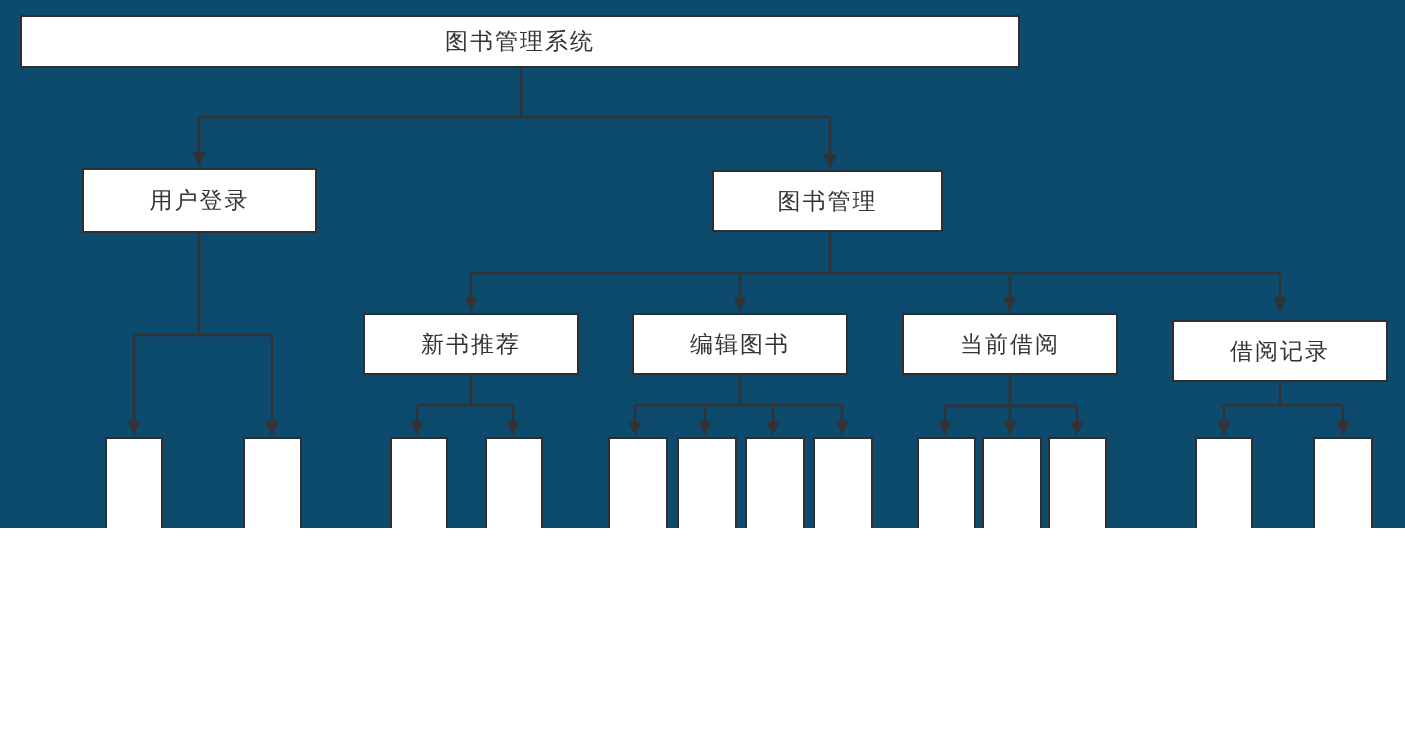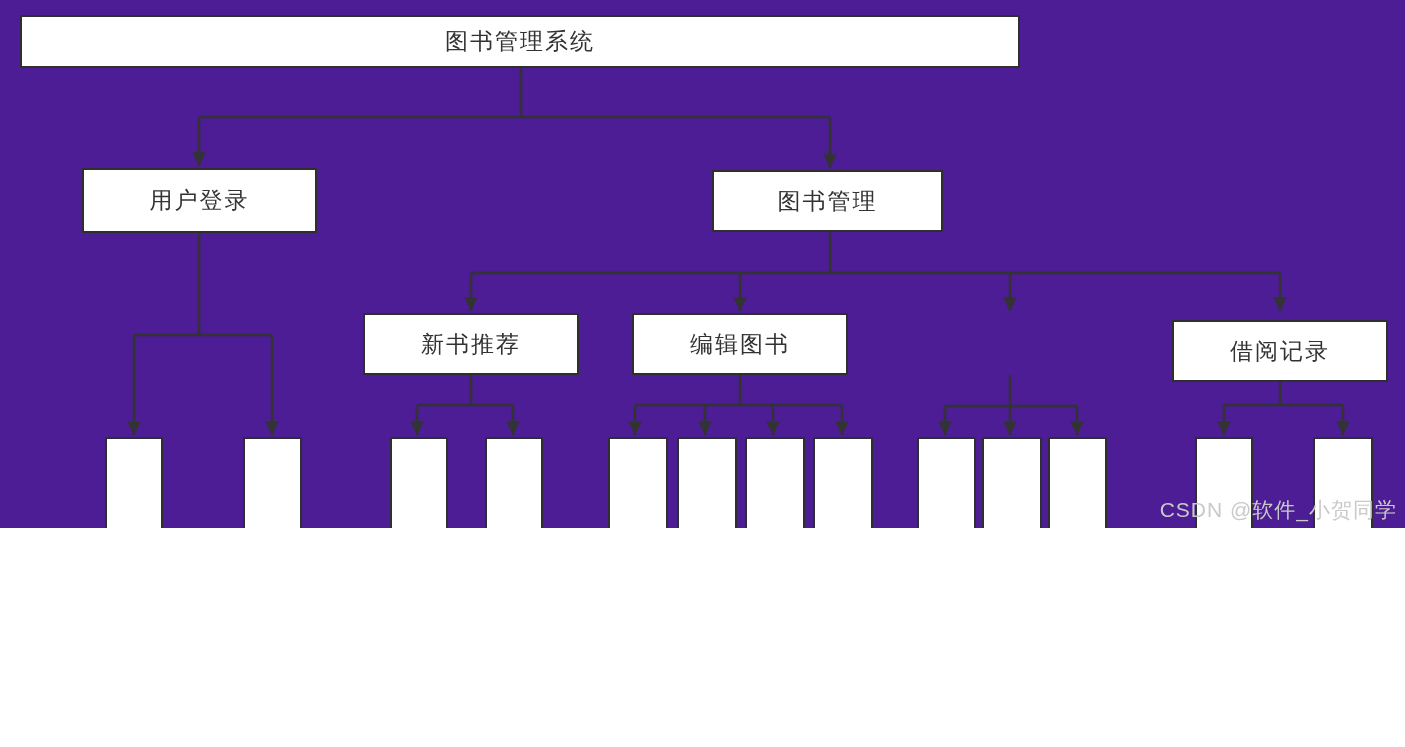--- a/index.html
+++ b/index.html
@@ -1,17 +1,17 @@
 <!DOCTYPE html>
 <html><head>
 <meta charset="utf-8">
 <style>
   html,body{margin:0;padding:0;background:#ffffff;}
   #stage{
-    position:relative;width:1405px;height:528px;background:#4c1d95;overflow:hidden;
+    position:relative;width:1405px;height:528px;background:#0c4a6e;overflow:hidden;
     font-family:"Liberation Sans", sans-serif;
   }
   #wires{position:absolute;left:0;top:0;width:1405px;height:747px;}
   .box{
     position:absolute;box-sizing:border-box;border:2.5px solid #2f2f2f;background:#ffffff;
     display:flex;align-items:center;justify-content:center;
   }
   .box .lbl{font-size:23px;color:#333333;letter-spacing:2px;white-space:nowrap;}
   .root .lbl{font-size:23px;}
   .v .lbl{
@@ -88,20 +88,23 @@
   <div class="box" style="left:712px;top:170px;width:231px;height:62px">
     <span class="lbl">图书管理</span>
   </div>
 
   <div class="box" style="left:363px;top:313px;width:216px;height:62px">
     <span class="lbl">新书推荐</span>
   </div>
   <div class="box" style="left:632px;top:313px;width:216px;height:62px">
     <span class="lbl">编辑图书</span>
   </div>
+  <div class="box" style="left:902px;top:313px;width:216px;height:62px">
+    <span class="lbl">当前借阅</span>
+  </div>
   <div class="box" style="left:1172px;top:320px;width:216px;height:62px">
     <span class="lbl">借阅记录</span>
   </div>
 
   <div class="box v" style="left:105px;top:437px;width:58px;height:298px">
     <span class="lbl">用户登录</span>
   </div>
   <div class="box v" style="left:243px;top:437px;width:59px;height:298px">
     <span class="lbl">注销登录</span>
   </div>
@@ -136,15 +139,14 @@
     <span class="lbl">确认归还（管理员）</span>
   </div>
 
   <div class="box v" style="left:1195px;top:437px;width:58px;height:298px">
     <span class="lbl">新增借阅记录</span>
   </div>
   <div class="box v" style="left:1313px;top:437px;width:60px;height:298px">
     <span class="lbl">查询借阅记录</span>
   </div>
 
-  <div class="watermark">CSDN @软件_小贺同学</div>
 
 </div>
 
 </body></html>

